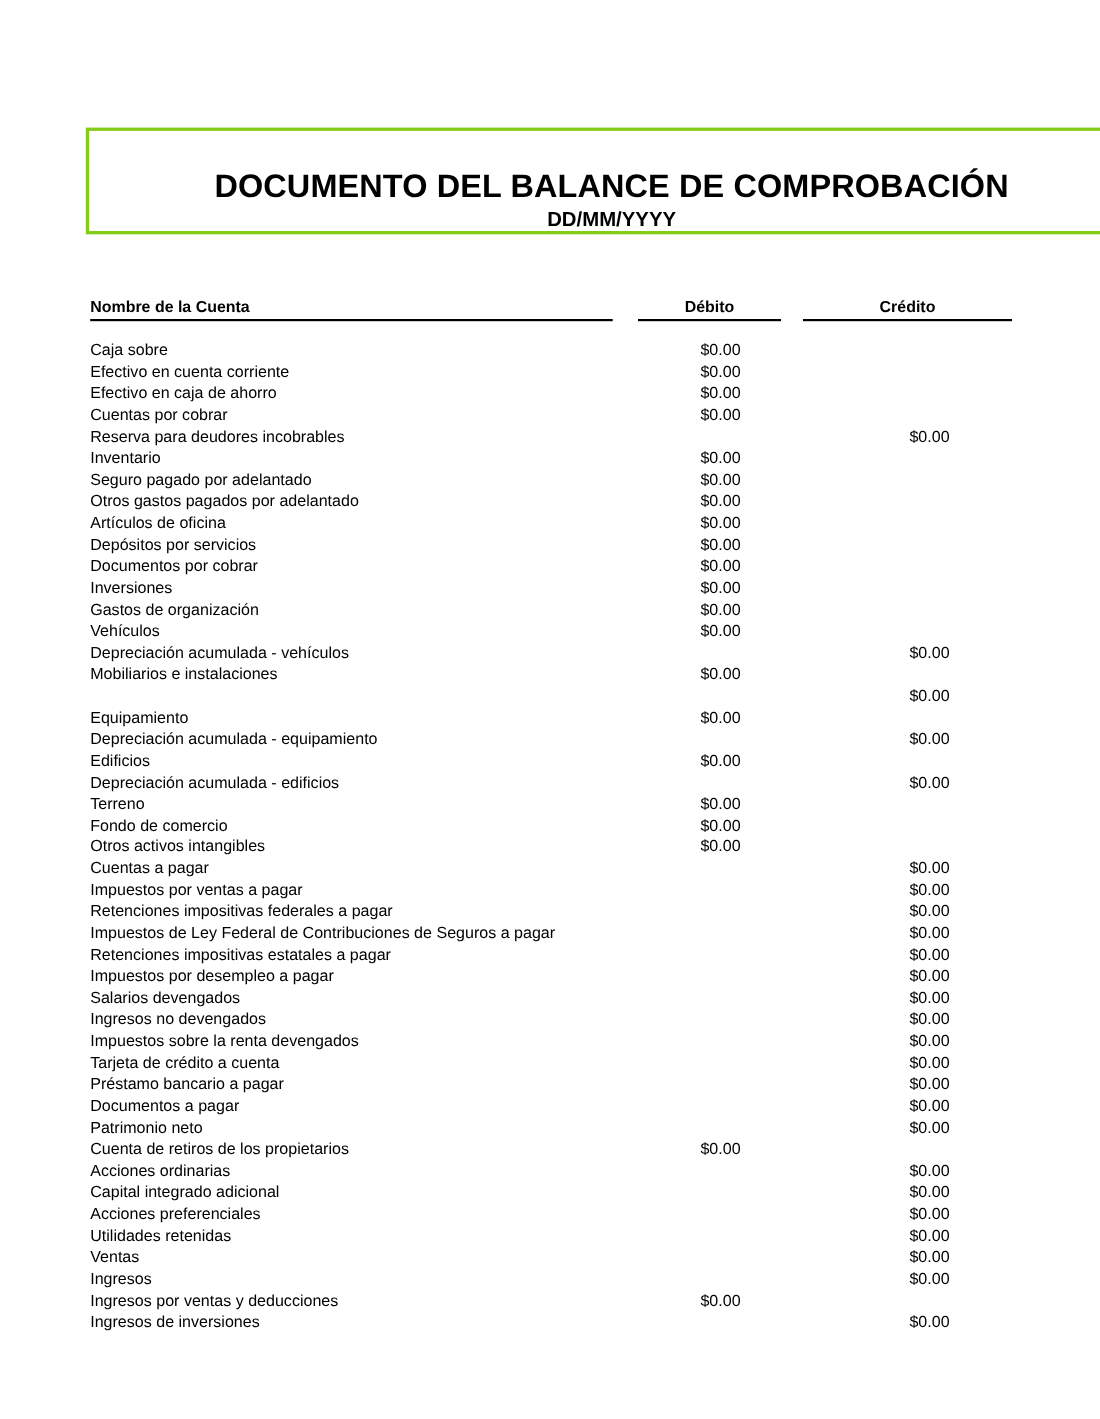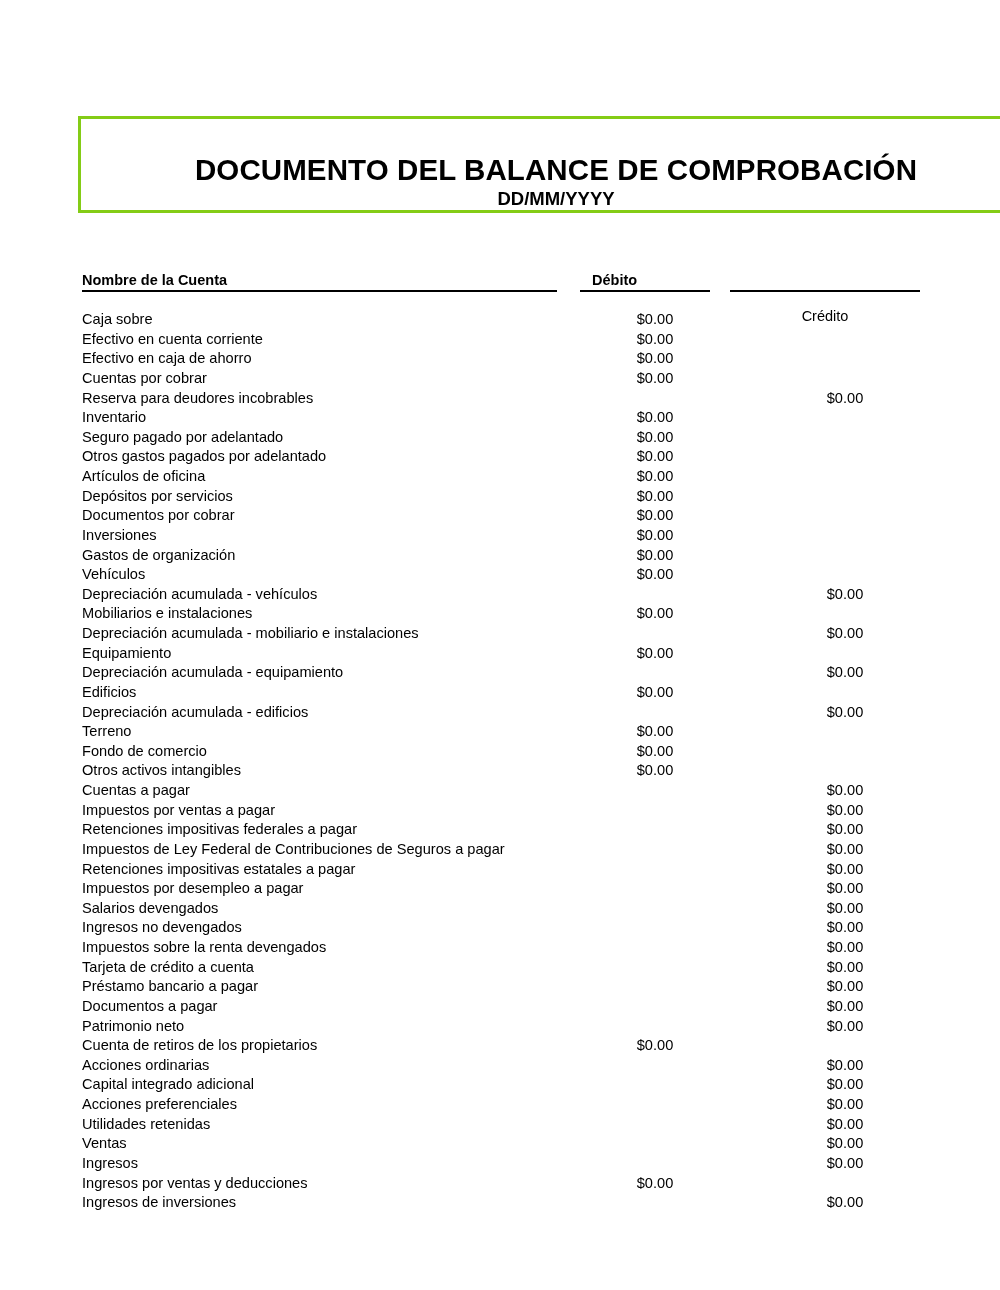--- a/index.html
+++ b/index.html
@@ -74,45 +74,44 @@
     position: absolute;
     left: 82px;
     top: 290px;
     width: 475px;
     height: 2px;
     background: #000000;
   }
 
   .hdr-debito {
     position: absolute;
-    left: 592px;
+    left: 580px;
     top: 272px;
     width: 130px;
-    text-align: left;
+    text-align: center;
     font-size: 14.5px;
     font-weight: bold;
   }
   .rule-debito {
     position: absolute;
     left: 580px;
     top: 290px;
     width: 130px;
     height: 2px;
     background: #000000;
   }
 
   .hdr-credito {
     position: absolute;
     left: 730px;
     top: 272px;
     width: 190px;
     text-align: center;
     font-size: 14.5px;
-    font-weight: normal;
-    margin-top: 36px;
+    font-weight: bold;
   }
   .rule-credito {
     position: absolute;
     left: 730px;
     top: 290px;
     width: 190px;
     height: 2px;
     background: #000000;
   }
 
@@ -251,21 +250,20 @@
         <div class="cell-name">Depreciación acumulada - vehículos</div>
         <div class="cell-debit"></div>
         <div class="cell-credit">$0.00</div>
       </div>
       <div class="row">
         <div class="cell-name">Mobiliarios e instalaciones</div>
         <div class="cell-debit">$0.00</div>
         <div class="cell-credit"></div>
       </div>
       <div class="row">
-        <div class="cell-name">Depreciación acumulada - mobiliario e instalaciones</div>
         <div class="cell-debit"></div>
         <div class="cell-credit">$0.00</div>
       </div>
       <div class="row">
         <div class="cell-name">Equipamiento</div>
         <div class="cell-debit">$0.00</div>
         <div class="cell-credit"></div>
       </div>
       <div class="row">
         <div class="cell-name">Depreciación acumulada - equipamiento</div>

